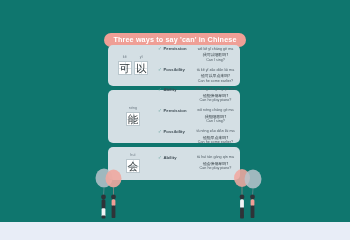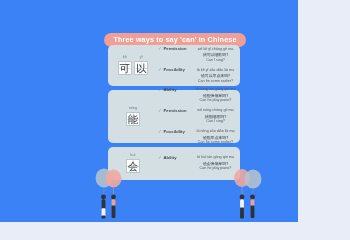--- a/index.html
+++ b/index.html
@@ -10,23 +10,23 @@
     width: 350px;
     height: 222px;
     overflow: hidden;
     background: #e8edf7;
     font-family: "Liberation Sans", sans-serif;
     position: relative;
   }
   #poster {
     position: absolute;
     inset: 0;
-    width: 298px;
+    width: 350px;
     height: 222px;
-    background: #3b82f6;
+    background: #0f766e;
     overflow: hidden;
   }
 
   
   .title-wrap {
     position: absolute;
     top: 28px;
     left: 0;
     width: 350px;
     text-align: center;

